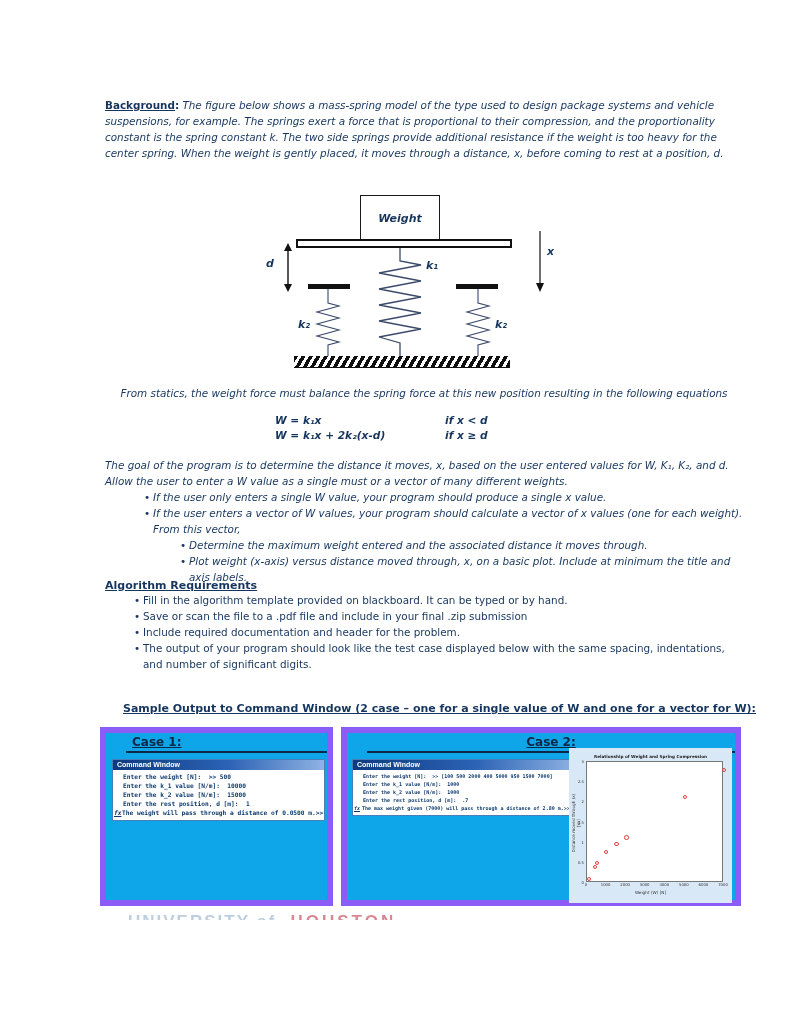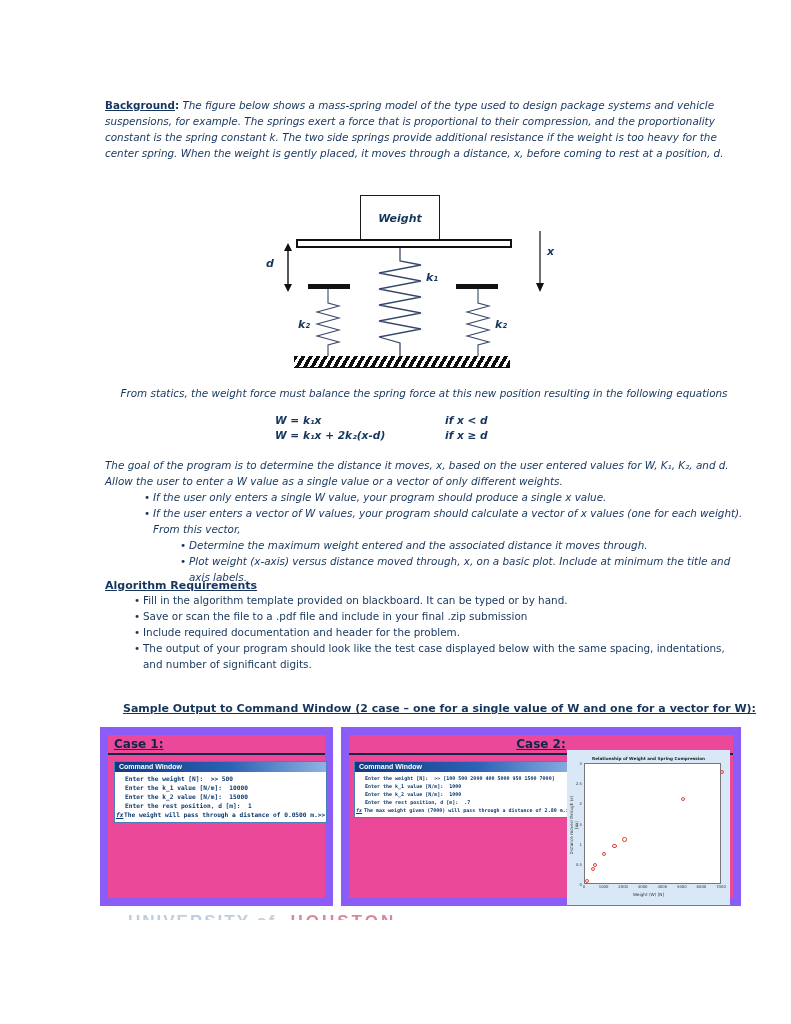--- a/index.html
+++ b/index.html
@@ -26,21 +26,21 @@
   .fig-label{position:absolute;color:#17365d;font-style:italic;font-weight:bold;font-size:11px;}
   .weight-box{position:absolute;left:132px;top:2px;width:78px;height:44px;border:1.6px solid #1a1a1a;background:#fff;display:flex;align-items:center;justify-content:center;}
   .plate{position:absolute;left:68px;top:46px;width:212px;height:5px;border:2px solid #111;background:#fff;}
   .mini-plat{position:absolute;top:91px;width:42px;height:5px;background:#111;}
   .ground{position:absolute;left:66px;top:163px;width:216px;height:11px;
     background:repeating-linear-gradient(120deg,#101010 0 3.5px,#ffffff 3.5px 6.5px);
     border-bottom:1px solid #111;}
 
   
   .cases{position:absolute;left:100px;top:727px;width:641px;height:179px;display:flex;gap:8px;}
-  .case-box{position:relative;border:8px solid #8b5cf6;background:#ec4899;box-sizing:border-box;}
+  .case-box{position:relative;border:6px solid #8b5cf6;background:#0ea5e9;box-sizing:border-box;padding-left:20px;}
   .case1{width:233px;flex:none;}
   .case2{width:400px;flex:none;}
   .case-head{height:16px;border-bottom:2.5px solid #0e2747;padding:2px 6px 0 6px;
     font-size:12px;font-weight:bold;color:#0e2747;text-decoration:underline;}
   .case-head.right{text-align:center;}
 
   
   .cw{position:absolute;background:#fff;border:1px solid #4a7ebb;}
   .cw-title{height:10px;background:linear-gradient(90deg,#0d3a80 0%,#2c63b5 55%,#8fb3e3 100%);
     color:#fff;font-size:7px;font-weight:bold;line-height:10px;padding-left:4px;
@@ -96,40 +96,40 @@
     </svg>
     <div class="weight-box">
       <span class="fig-label" style="position:static;">Weight</span>
     </div>
     <div class="plate"></div>
     <div class="mini-plat" style="left:80px;"></div>
     <div class="mini-plat" style="left:228px;"></div>
     <div class="ground"></div>
     <div class="fig-label" style="left:38px;top:64px;">d</div>
     <div class="fig-label" style="left:319px;top:52px;">x</div>
-    <div class="fig-label" style="left:198px;top:78px;">k₁</div>
+    <div class="fig-label" style="left:198px;top:66px;">k₁</div>
     <div class="fig-label" style="left:70px;top:125px;">k₂</div>
     <div class="fig-label" style="left:267px;top:125px;">k₂</div>
   </div>
 
   <div class="para" style="left:105px;top:385px;width:638px;text-align:center;">From statics, the weight force must balance the spring force at this new position resulting in the following equations</div>
 
   <div style="position:absolute;left:275px;top:413px;width:420px;">
     <div class="eq-row">
       <span class="eq-lhs">W = k₁x</span>
       <span>if x &lt; d</span>
     </div>
     <div class="eq-row">
       <span class="eq-lhs">W = k₁x + 2k₂(x-d)</span>
       <span>if x ≥ d</span>
     </div>
   </div>
 
   <div style="position:absolute;left:105px;top:457px;width:641px;">
-    <div class="para" style="position:static;">The goal of the program is to determine the distance it moves, x, based on the user entered values for W, K₁, K₂, and d.  Allow the user to enter a W value as a single value or a vector of only different weights.</div>
+    <div class="para" style="position:static;">The goal of the program is to determine the distance it moves, x, based on the user entered values for W, K₁, K₂, and d.  Allow the user to enter a W value as a single must or a vector of many different weights.</div>
     <div class="b-row b-italic lvl1">
       <span class="b-dot">•</span>
       <span>If the user only enters a single W value, your program should produce a single x value.</span>
     </div>
     <div class="b-row b-italic lvl1">
       <span class="b-dot">•</span>
       <span>If the user enters a vector of W values, your program should calculate a vector of x values (one for each weight).  From this vector,</span>
     </div>
     <div class="b-row b-italic lvl2">
       <span class="b-dot">•</span>

